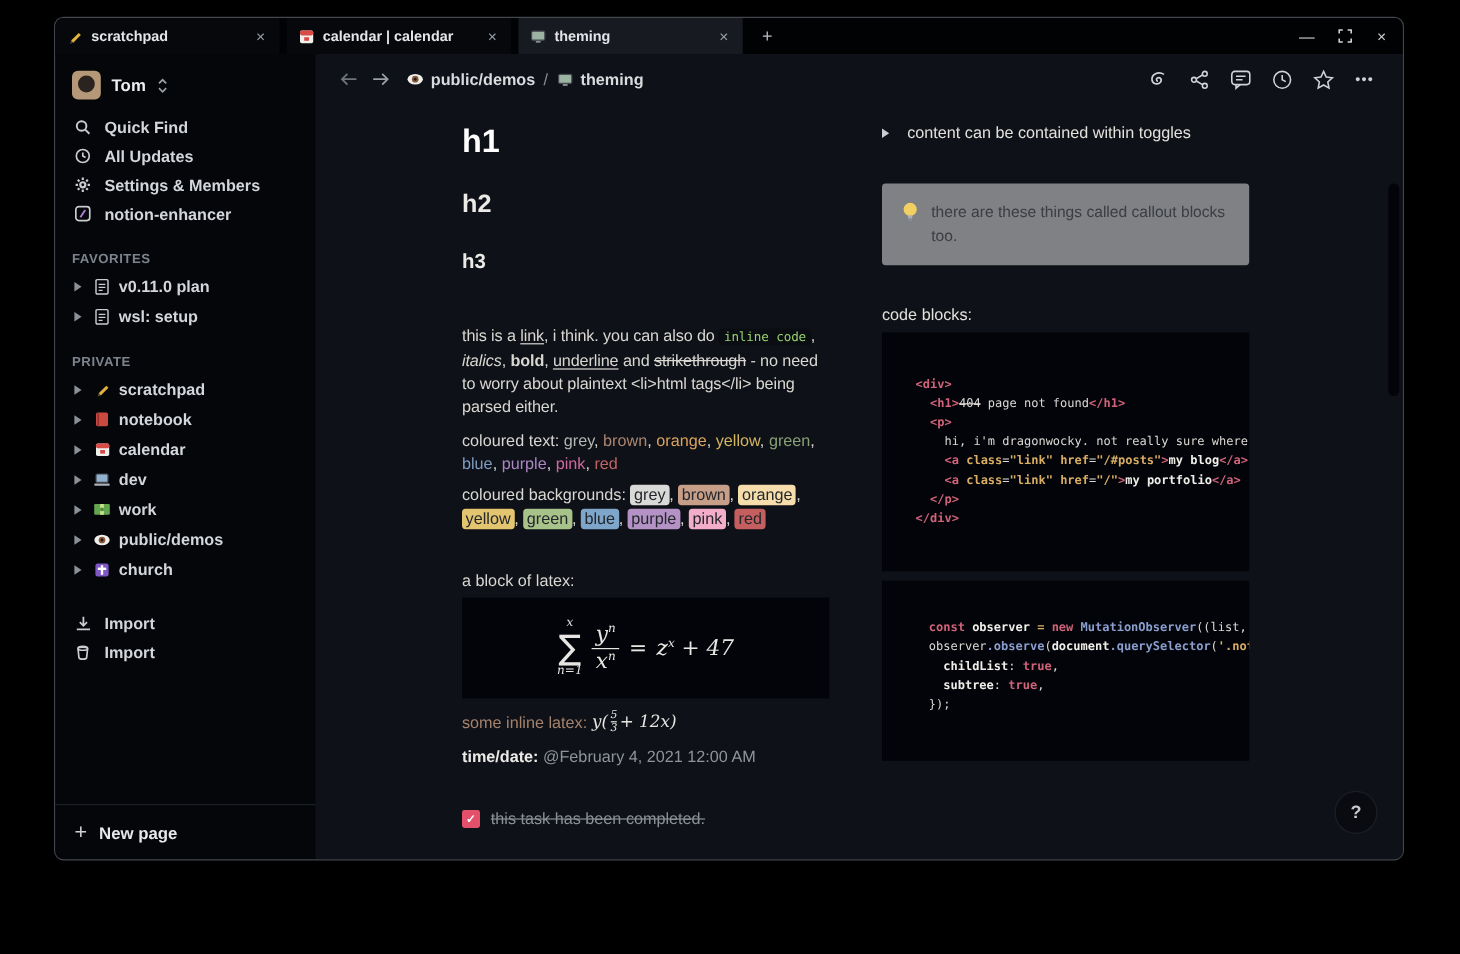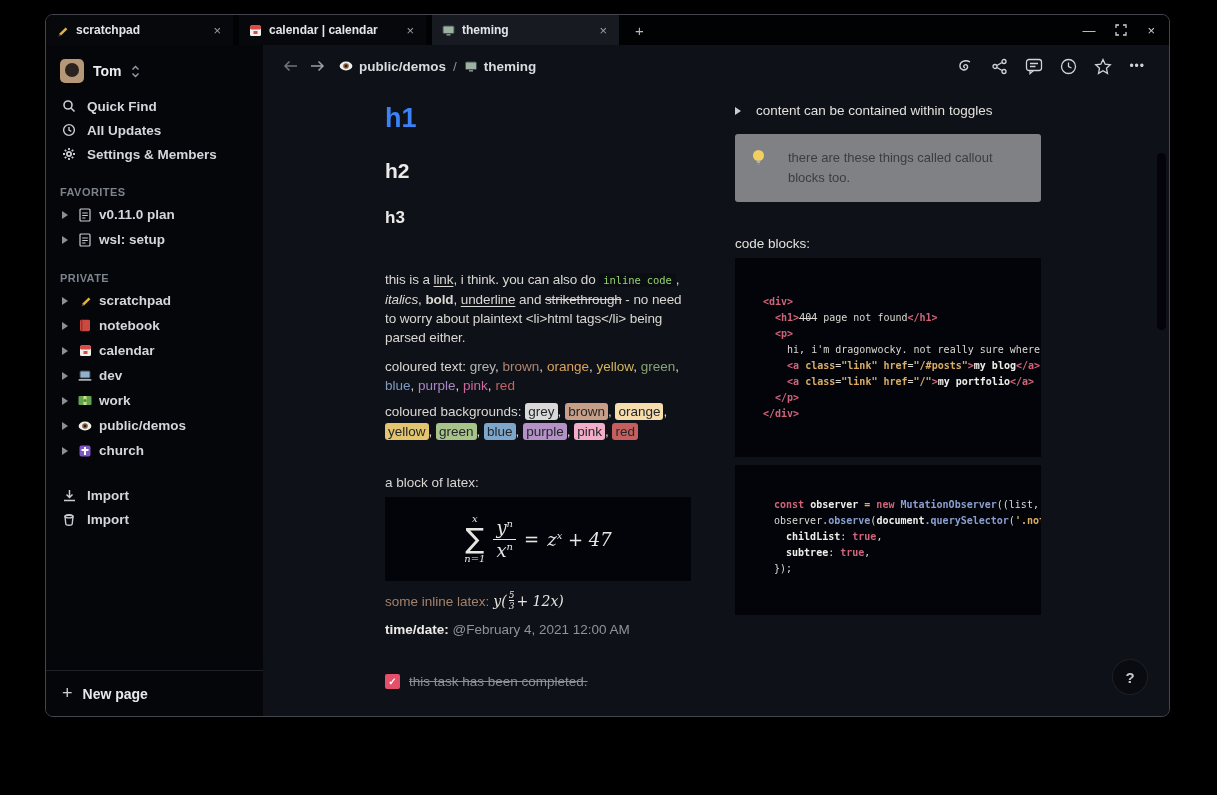--- a/index.html
+++ b/index.html
@@ -51,21 +51,21 @@
   .crumb { display:flex; align-items:center; gap:6px; cursor:pointer; }
   .crumb-sep { color:#8b9097; font-weight:normal; }
   .actions { margin-left:auto; display:flex; align-items:center; gap:17px; }
   .aicon { cursor:pointer; display:flex; align-items:center; color:#cfd2d6; }
   .dots { font-size:12px; letter-spacing:1px; color:#cfd2d6; }
 
   .content { position:relative; height:631px; overflow:hidden; display:flex; padding-left:122px; gap:44px; }
   .col { width:306px; flex:0 0 auto; color:#d9d7d2; }
 
   
-  .h1 { margin-top:14px; font-size:27px; line-height:34px; font-weight:bold; color:#3b82f6; }
+  .h1 { margin-top:14px; font-size:27px; line-height:34px; font-weight:bold; color:#ffffff; }
   .h2 { margin-top:22px; font-size:21px; line-height:28px; font-weight:bold; color:#eceae7; }
   .h3 { margin-top:21px; font-size:17px; line-height:24px; font-weight:bold; color:#eceae7; }
   .para { margin-top:40px; font-size:13.5px; line-height:19px; letter-spacing:-0.1px; }
   .lnk { text-decoration:underline; text-underline-offset:2px; cursor:pointer; }
   .icode { font-family:"DejaVu Sans Mono", monospace; font-size:10.5px; color:#97d16d;
            background:#0a0d12; border-radius:3px; padding:1px 4px; }
   .it { font-style:italic; } .bd { font-weight:bold; } .ul { text-decoration:underline; text-underline-offset:2px; }
   .st { text-decoration:line-through; }
   .ctext { margin-top:10px; font-size:13.5px; line-height:19px; }
   .cbg { margin-top:7px; font-size:13.5px; line-height:20px; }
@@ -91,21 +91,21 @@
   .todos { margin-top:31px; }
   .todo { display:flex; align-items:center; gap:9px; height:27px; font-size:13.5px; }
   .box { width:15px; height:15px; border-radius:2px; flex:0 0 auto; display:flex; align-items:center; justify-content:center; cursor:pointer; }
   .box.checked { background:#e4506a; color:#fff; font-size:10px; font-weight:bold; }
   .box.empty { border:1.5px solid #d7d9dc; }
   .todo .done { color:#8a8f98; text-decoration:line-through; }
 
   
   .toggle-row { margin-top:16px; display:flex; align-items:center; gap:12px; font-size:13.5px; color:#e3e1dc; }
   .tgl-big { border-left-color:#c9ccd1; cursor:pointer; }
-  .callout { margin-top:16px; background:#7f8184; border-radius:3px; padding:14px 16px; display:flex; gap:22px;
+  .callout { margin-top:35px; background:#7f8184; border-radius:3px; padding:14px 16px; display:flex; gap:10px;
              font-size:13px; line-height:20px; color:#3b3d42; }
   .callout .cicon { flex:0 0 auto; margin-top:1px; }
   .code-label { margin-top:34px; font-size:13.5px; color:#e3e1dc; }
   .codeblock { margin-top:7px; background:#020409; font-family:"DejaVu Sans Mono", monospace;
                font-size:10px; line-height:16px; overflow:hidden; white-space:pre; font-weight:bold; }
   .codeblock.c1 { padding:36px 0 35px 28px; }
   .codeblock.c2 { margin-top:8px; padding:32px 0 38px 39px; }
   .cline { white-space:pre; }
   .tk-tag { color:#d0637a; } .tk-kw { color:#d0637a; }
   .tk-attr { color:#d9ad63; } .tk-str { color:#d9ad63; } .tk-op { color:#d9ad63; }
@@ -204,20 +204,29 @@
             <svg width="14" height="14" viewBox="0 0 14 14">
               <g stroke="#c9ccd1" stroke-width="1.8">
                 <path d="M7 1 V3 M7 11 V13 M1 7 H3 M11 7 H13 M2.8 2.8 L4.2 4.2 M9.8 9.8 L11.2 11.2 M11.2 2.8 L9.8 4.2 M4.2 9.8 L2.8 11.2"></path>
               </g>
               <circle cx="7" cy="7" r="3" fill="#c9ccd1"></circle>
               <circle cx="7" cy="7" r="1.2" fill="#04060a"></circle>
             </svg>
           </span>
         <span>Settings &amp; Members</span>
       </div>
+      <div class="srow">
+        <span class="sic">
+            <svg width="14" height="14" viewBox="0 0 14 14" fill="none">
+              <rect x="1.2" y="1.2" width="11.6" height="11.6" rx="2.5" stroke="#c9ccd1" stroke-width="1.4"></rect>
+              <path d="M5 10 L9 4" stroke="#b07fd6" stroke-width="1.6"></path>
+            </svg>
+          </span>
+        <span>notion-enhancer</span>
+      </div>
 
       <div class="sec-label">FAVORITES</div>
       <div class="prow">
         <span class="tgl"></span>
         <span class="pic">
             <svg width="12" height="14" viewBox="0 0 12 14" fill="none" stroke="#c9ccd1" stroke-width="1.2">
               <rect x="1" y="1" width="10" height="12" rx="1"></rect>
               <path d="M3.2 5 H8.8 M3.2 7.5 H8.8 M3.2 10 H6.5"></path>
             </svg>
           </span>

